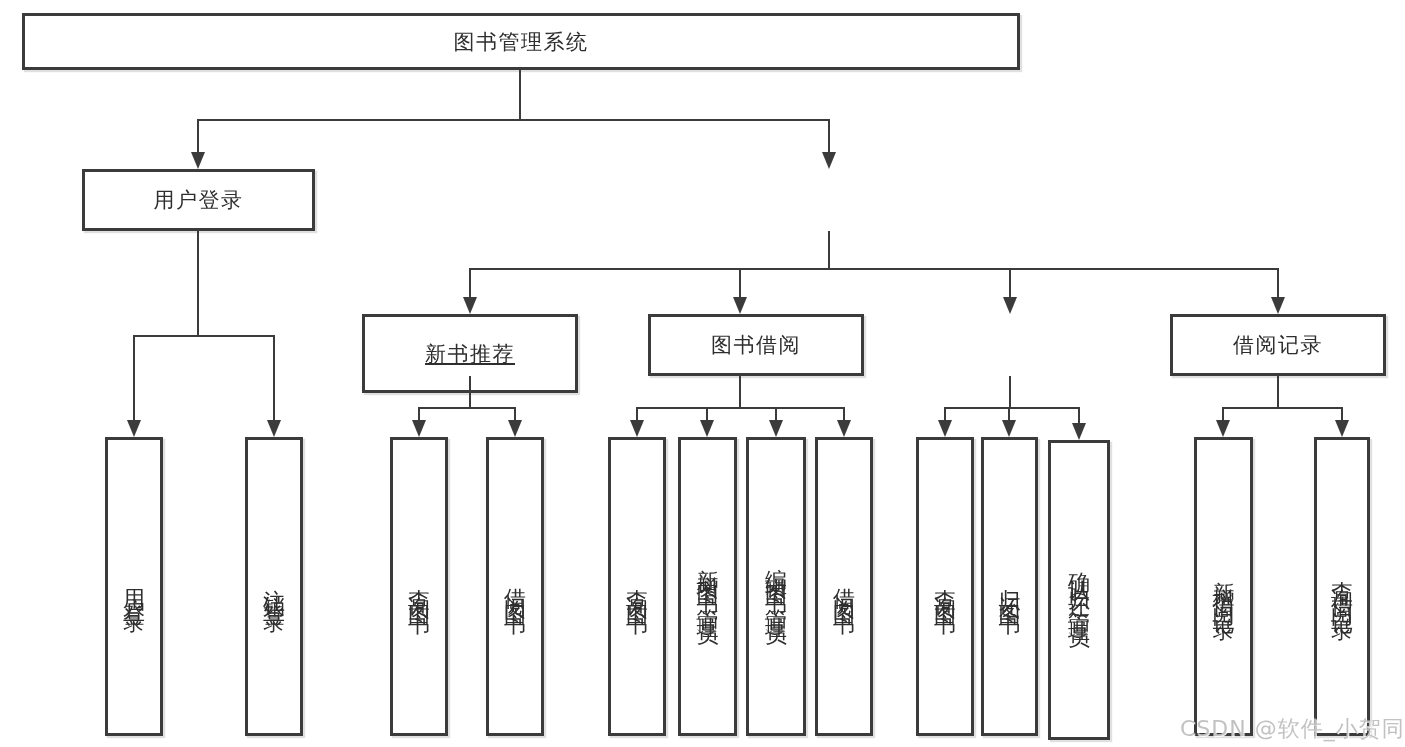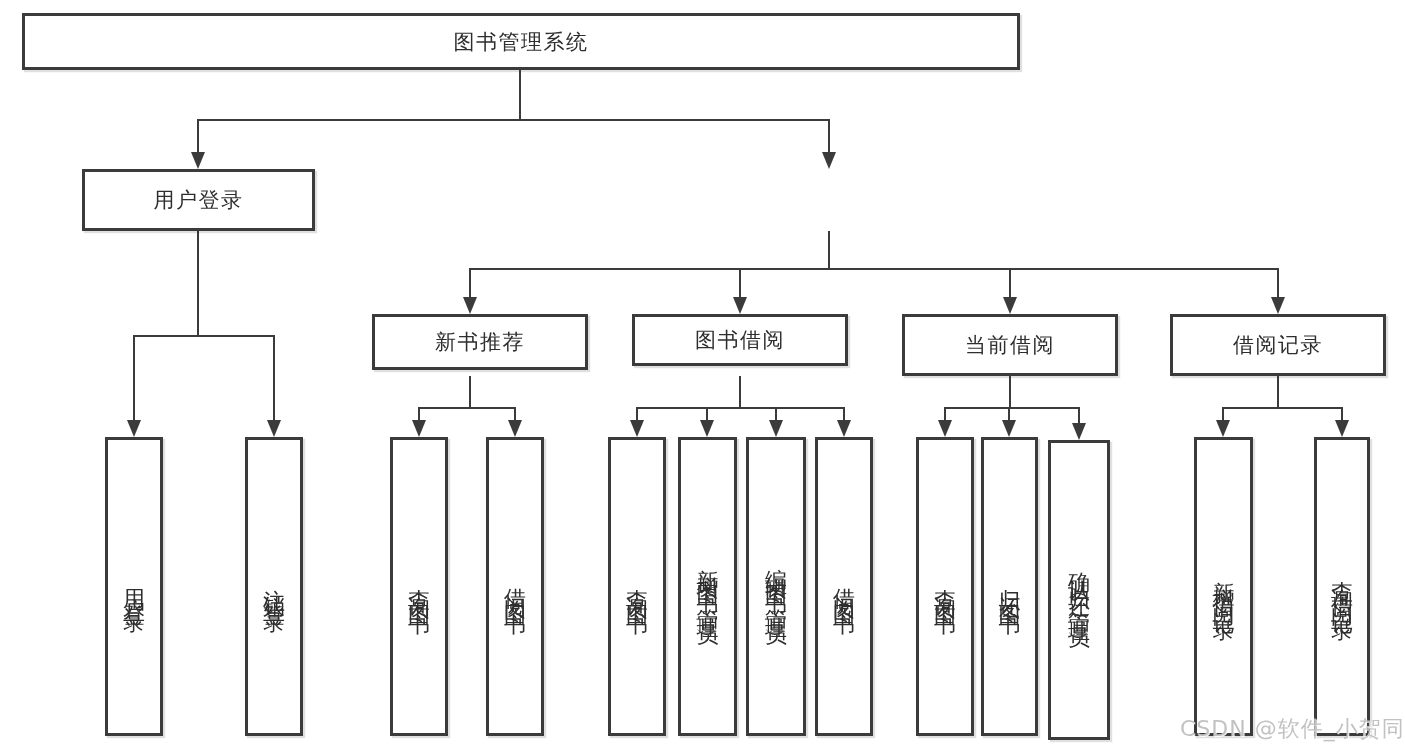--- a/index.html
+++ b/index.html
@@ -89,28 +89,25 @@
   <div class="hline" style="left:469px;top:268px;width:810px;"></div>
   <div class="vline" style="left:469px;top:268px;height:30px;"></div>
   <div class="ahead" style="left:463px;top:297px;"></div>
   <div class="vline" style="left:739px;top:268px;height:30px;"></div>
   <div class="ahead" style="left:733px;top:297px;"></div>
   <div class="vline" style="left:1009px;top:268px;height:30px;"></div>
   <div class="ahead" style="left:1003px;top:297px;"></div>
   <div class="vline" style="left:1277px;top:268px;height:30px;"></div>
   <div class="ahead" style="left:1271px;top:297px;"></div>
 
-  <div class="node h" style="left:372px;top:314px;width:216px;height:56px;">
+  <div class="node h" style="left:362px;top:314px;width:216px;height:79px;text-decoration:underline;">
     <span>新书推荐</span>
   </div>
-  <div class="node h" style="left:632px;top:314px;width:216px;height:52px;">
+  <div class="node h" style="left:648px;top:314px;width:216px;height:62px;">
     <span>图书借阅</span>
-  </div>
-  <div class="node h" style="left:902px;top:314px;width:216px;height:62px;">
-    <span>当前借阅</span>
   </div>
   <div class="node h" style="left:1170px;top:314px;width:216px;height:62px;">
     <span>借阅记录</span>
   </div>
 
   <div class="vline" style="left:469px;top:376px;height:33px;"></div>
   <div class="hline" style="left:418px;top:407px;width:98px;"></div>
   <div class="vline" style="left:418px;top:407px;height:14px;"></div>
   <div class="ahead" style="left:412px;top:420px;"></div>
   <div class="vline" style="left:514px;top:407px;height:14px;"></div>

